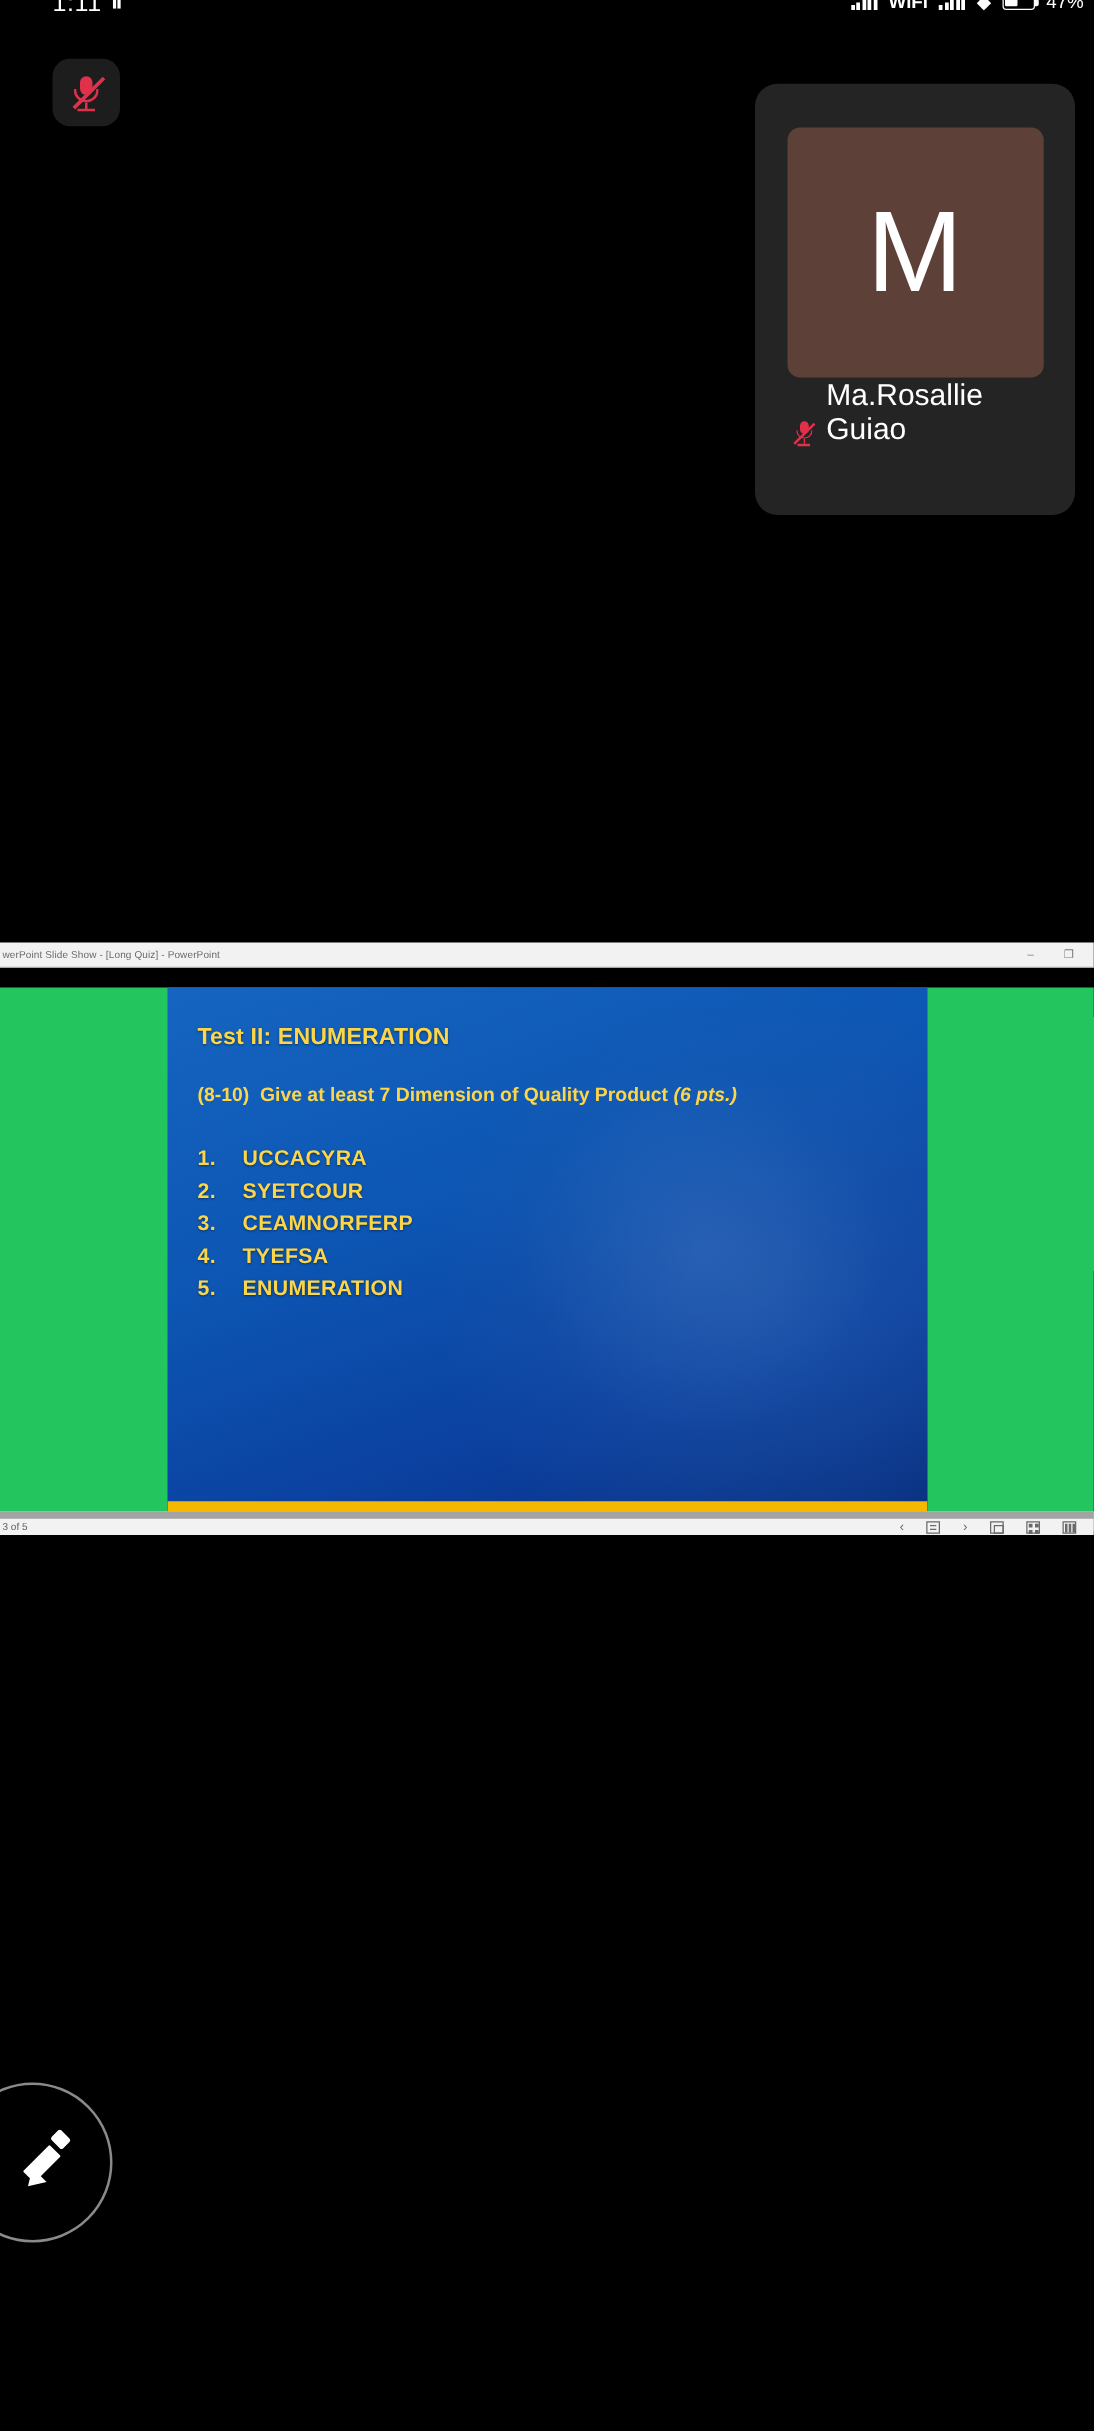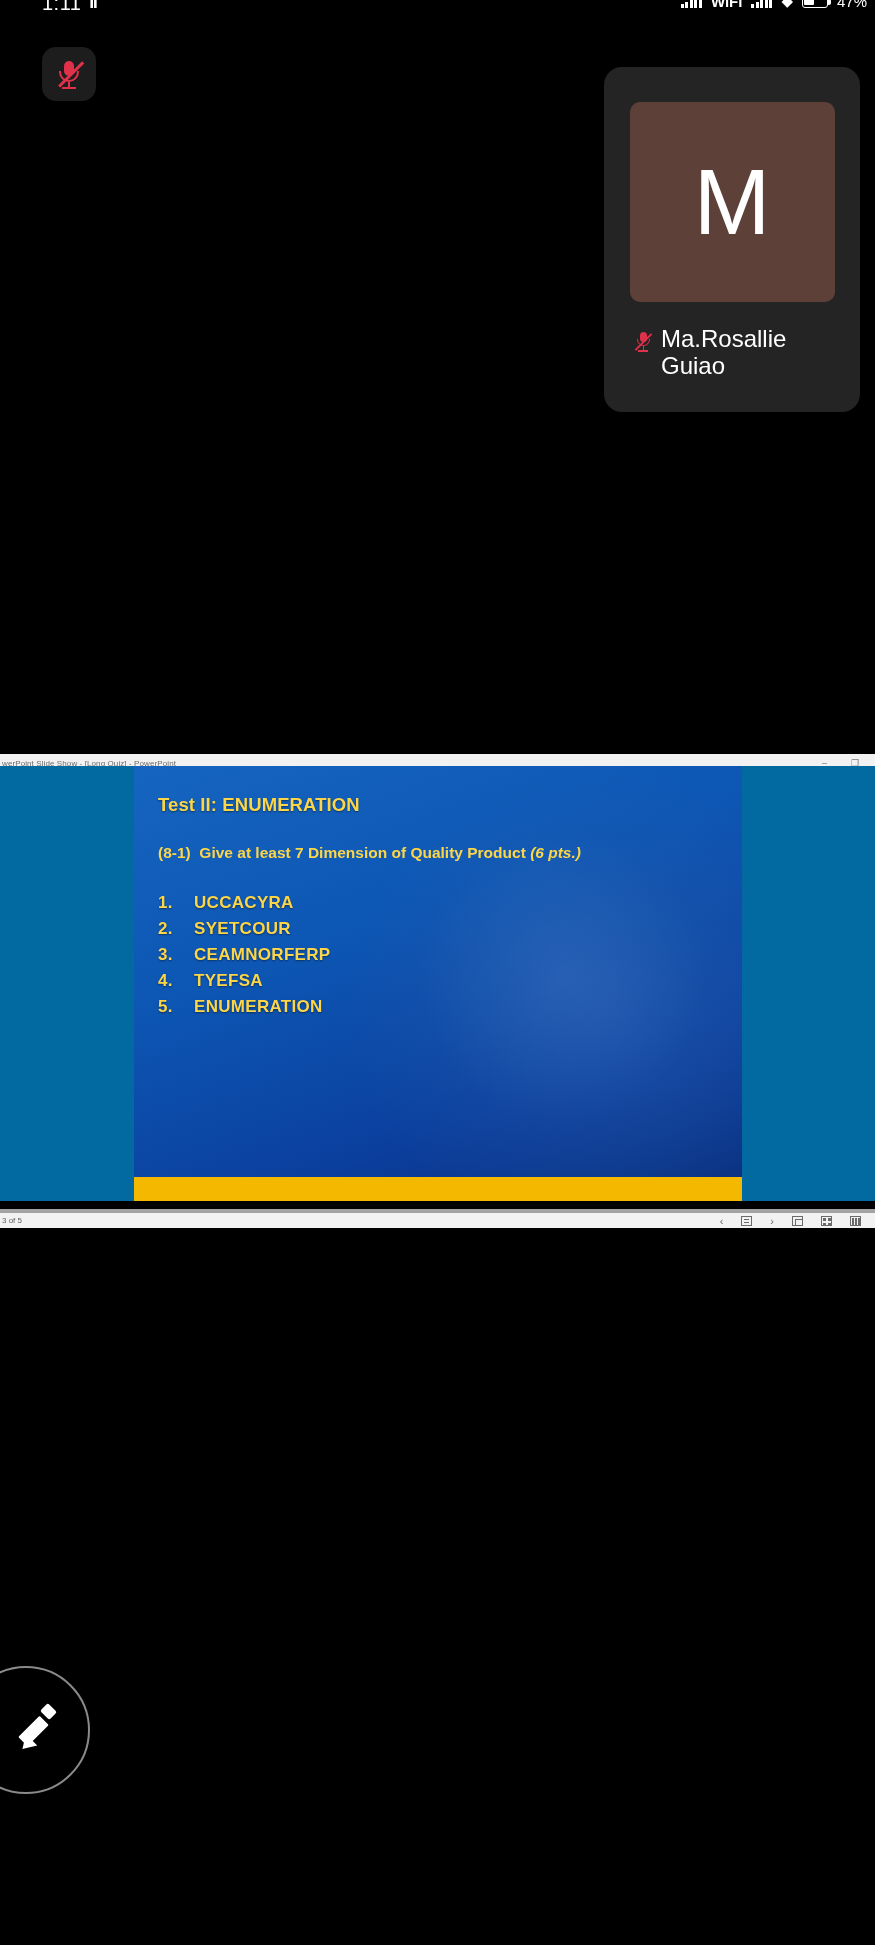--- a/index.html
+++ b/index.html
@@ -81,22 +81,22 @@
   }
   .tile .avatar{
     width:205px; height:200px; margin:15px auto 0;
     background:#5d4037; border-radius:10px;
     display:flex; align-items:center; justify-content:center;
   }
   .tile .avatar span{
     font-size:92px; font-weight:400; color:#fff; line-height:1;
   }
   .tile .namerow{
-    display:flex; align-items:flex-start; gap:9px;
-    margin-top:23px; padding-left:10px;
+    display:flex; align-items:flex-end; gap:9px;
+    margin-top:1px; padding-left:10px;
   }
   .tile .namerow .n{
     font-size:24px; line-height:1.14; color:#fff; font-weight:400;
     max-width:160px;
   }
   .mini-mic{ position:relative; width:18px; height:22px; flex:0 0 auto; margin-top:6px;}
   .mini-mic .body{position:absolute;left:6px;top:1px;width:7px;height:10px;background:#e0314b;border-radius:3.5px;}
   .mini-mic .arc{position:absolute;left:2.5px;top:8px;width:13px;height:7px;border:1.8px solid #e0314b;border-top:none;border-radius:0 0 8px 8px;}
   .mini-mic .stem{position:absolute;left:8.5px;top:15px;width:1.8px;height:4px;background:#e0314b;}
   .mini-mic .base{position:absolute;left:4px;top:19px;width:10px;height:1.8px;background:#e0314b;}
@@ -111,22 +111,22 @@
   }
   .ppt-titlebar .t{
     font-size:8px; color:#6b6b6b; padding-left:2px; white-space:nowrap;
     letter-spacing:.1px;
     text-align:center;
   }
   .ppt-winbtns{ margin-left:auto; display:flex; align-items:center; gap:24px; padding-right:16px; }
   .ppt-winbtns span{ font-size:9px; color:#7a7a7a; line-height:1; }
 
   .ppt-stage{
-    position:absolute; top:12px; left:0; width:875px; height:435px;
-    background:#0369a1;
+    position:absolute; top:36px; left:0; width:875px; height:435px;
+    background:#22c55e;
   }
   .slide{
     position:absolute; left:134px; top:0; width:608px; height:435px;
     background:
       radial-gradient(ellipse 70% 90% at 78% 55%, rgba(40,95,175,.55) 0%, rgba(20,60,140,0) 62%),
       linear-gradient(160deg,#1565c0 0%,#0d56b3 38%,#0b3f9e 72%,#082c7a 100%);
     overflow:hidden;
   }
   .slide .glow{
     position:absolute; right:30px; top:60px; width:300px; height:300px;
@@ -151,21 +151,21 @@
     text-shadow:0 1px 2px rgba(0,0,0,.45);
     display:flex; gap:14px;
   }
   .wordlist li .num{ width:22px; text-align:left; }
   .slide .footbar{
     position:absolute; left:0; bottom:0; width:608px; height:24px;
     background:#f5b800;
   }
   .ppt-statusbar{
     position:absolute; top:455px; left:0; width:875px; height:19px;
-    background:#f2f2f2; border-top:4px solid #a3a3a3;
+    background:#f2f2f2; border-top:6px solid #a3a3a3;
     display:flex; align-items:center;gap:15px;
   }
   .ppt-statusbar .pg{ font-size:8px; color:#5e5e5e; padding-left:2px; }
   .ppt-statusbar .tools{
     margin-left:auto; display:flex; align-items:center; gap:18px; padding-right:14px;
     font-size:10px; color:#5e5e5e;
   }
   .ppt-statusbar .tools .ico{
     width:11px;height:10px;border:1px solid #6a6a6a;position:relative;display:inline-block;
   }
@@ -275,21 +275,21 @@
 
   <div class="ppt-stage">
     <div class="slide">
       <div class="glow"></div>
 
       <div class="slide-body">
         <div class="line">Test II: ENUMERATION</div>
         <div class="gap-sm"></div>
         <div class="gap-sm"></div>
         <div class="sub">
-          <span>(8-1)</span>&nbsp;
+          <span>(8-10)</span>&nbsp;
           <span>Give at least 7 Dimension of Quality Product</span>
           <span class="ital">(6 pts.)</span>
         </div>
         <div class="gap-md"></div>
 
         <ul class="wordlist">
           <li>
             <span class="num">1.</span>
             <span>UCCACYRA</span>
           </li>

